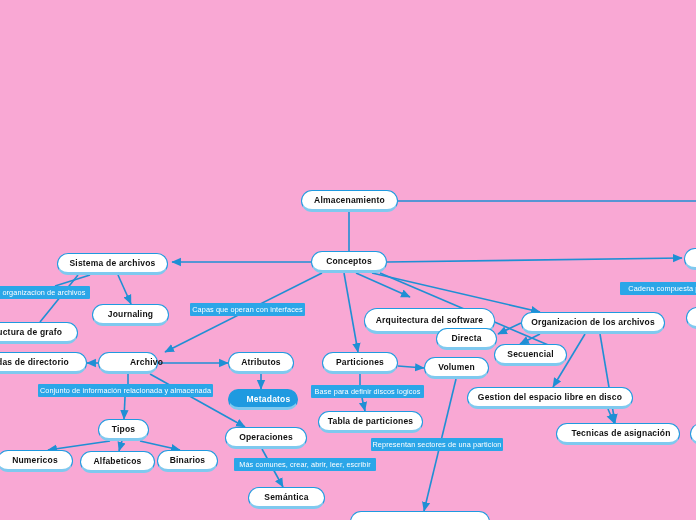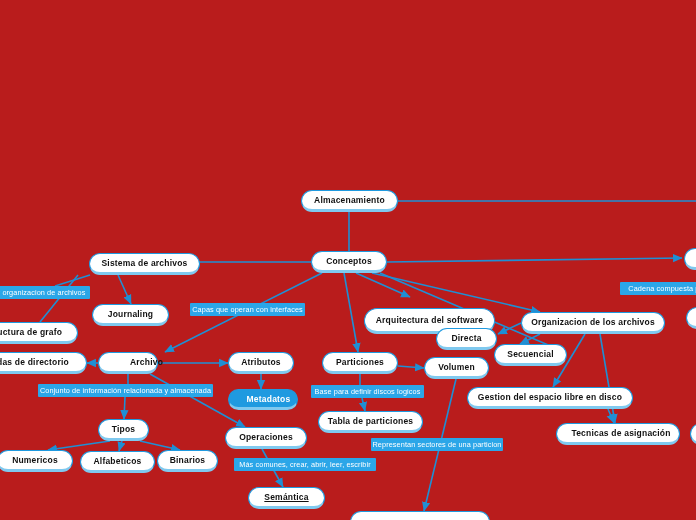--- a/index.html
+++ b/index.html
@@ -8,21 +8,21 @@
     background: #ffffff;
   }
   body {
     font-family: "Liberation Sans", sans-serif;
   }
   #canvas {
     position: relative;
     width: 696px;
     height: 520px;
     overflow: hidden;
-    background: #b91c1c;
+    background: #f9a8d4;
   }
   #edges {
     position: absolute;
     left: 0;
     top: 0;
     width: 696px;
     height: 520px;
     pointer-events: none;
   }
   .node {
@@ -111,33 +111,33 @@
         <path d="M540,334 L520,344" marker-end="url(#arrowhead)"></path>
         <path d="M585,334 L553,387" marker-end="url(#arrowhead)"></path>
         <path d="M600,334 L615,423" marker-end="url(#arrowhead)"></path>
         <path d="M608,409 L614,423" marker-end="url(#arrowhead)"></path>
       </g>
   </svg>
 
   <div id="node-layer">
       <div class="node" style="left: 301px; top: 190px; width: 97px; height: 22px;">Almacenamiento</div>
       <div class="node" style="left: 311px; top: 251px; width: 76px; height: 22px;">Conceptos</div>
-      <div class="node" style="left: 57px; top: 253px; width: 111px; height: 22px; margin-left: 32px;">Sistema de archivos</div>
+      <div class="node" style="left: 57px; top: 253px; width: 111px; height: 22px;">Sistema de archivos</div>
       <div class="node" style="left: 92px; top: 304px; width: 77px; height: 22px;">Journaling</div>
       <div class="node" style="left: -22px; top: 322px; width: 100px; height: 22px;">ructura de grafo</div>
       <div class="node" style="left: -26px; top: 352px; width: 113px; height: 22px;">adas de directorio</div>
       <div class="node" style="left: 98px; top: 352px; width: 60px; height: 22px; padding-left: 46px;">Archivo</div>
       <div class="node" style="left: 228px; top: 352px; width: 66px; height: 22px;">Atributos</div>
       <div class="node filled" style="left: 228px; top: 389px; width: 70px; height: 21px;">Metadatos</div>
       <div class="node" style="left: 98px; top: 419px; width: 51px; height: 22px;">Tipos</div>
       <div class="node" style="left: -3px; top: 450px; width: 76px; height: 22px;">Numericos</div>
       <div class="node" style="left: 80px; top: 451px; width: 75px; height: 22px;">Alfabeticos</div>
       <div class="node" style="left: 157px; top: 450px; width: 61px; height: 22px;">Binarios</div>
       <div class="node" style="left: 225px; top: 427px; width: 82px; height: 22px;">Operaciones</div>
-      <div class="node" style="left: 248px; top: 487px; width: 77px; height: 22px; text-decoration: underline;">Semántica</div>
+      <div class="node" style="left: 248px; top: 487px; width: 77px; height: 22px;">Semántica</div>
       <div class="node" style="left: 364px; top: 308px; width: 131px; height: 26px;">Arquitectura del software</div>
       <div class="node" style="left: 322px; top: 352px; width: 76px; height: 22px;">Particiones</div>
       <div class="node" style="left: 318px; top: 411px; width: 105px; height: 22px;">Tabla de particiones</div>
       <div class="node" style="left: 424px; top: 357px; width: 65px; height: 22px;">Volumen</div>
       <div class="node" style="left: 436px; top: 328px; width: 61px; height: 22px;">Directa</div>
       <div class="node" style="left: 494px; top: 344px; width: 73px; height: 22px;">Secuencial</div>
       <div class="node" style="left: 521px; top: 312px; width: 144px; height: 22px;">Organizacion de los archivos</div>
       <div class="node" style="left: 467px; top: 387px; width: 166px; height: 22px;">Gestion del espacio libre en disco</div>
       <div class="node" style="left: 556px; top: 423px; width: 124px; height: 22px; padding-left: 15px;">Tecnicas de asignación</div>
       <div class="node" style="left: 684px; top: 248px; width: 40px; height: 22px;">I</div>

